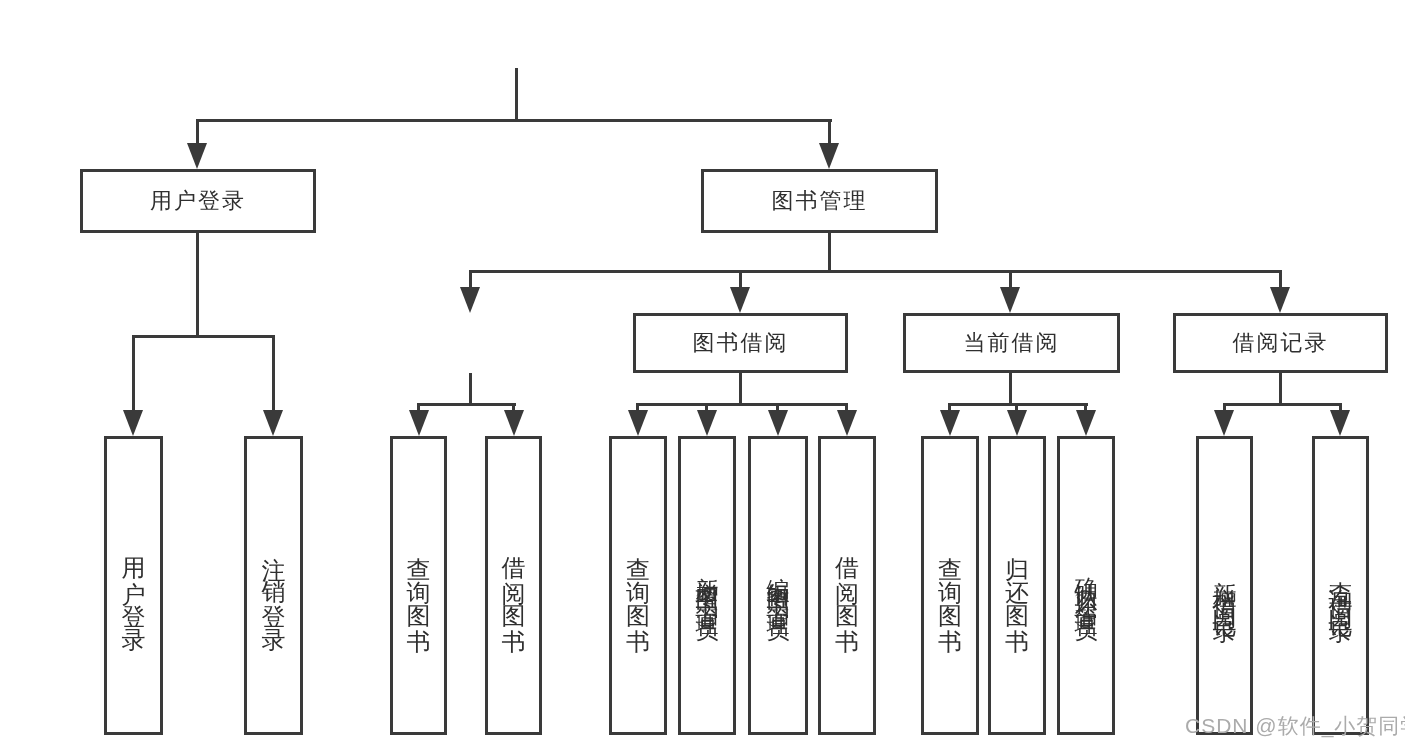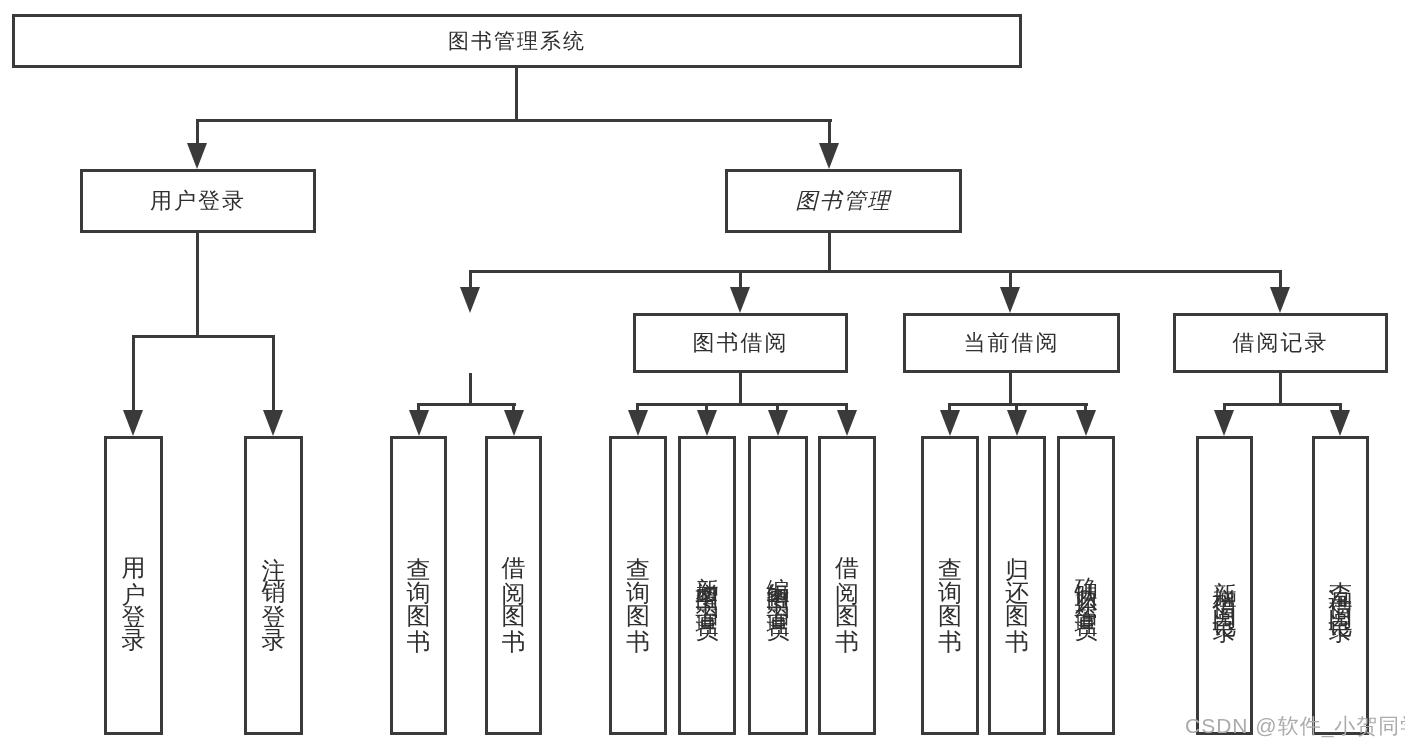--- a/index.html
+++ b/index.html
@@ -53,35 +53,32 @@
     letter-spacing:1px;
     white-space:nowrap;
     z-index:5;
   }
 </style>
 </head>
 <body>
 
 <div id="stage">
 
-  <div class="box" style="left:12px;top:14px;width:1010px;height:54px;">
-    <span class="hlabel root-label">图书管理系统</span>
-  </div>
 
   <div class="line" style="left:515px;top:68px;width:3px;height:53px;"></div>
   <div class="line" style="left:196px;top:119px;width:636px;height:3px;"></div>
   <div class="line" style="left:196px;top:119px;width:3px;height:26px;"></div>
   <div class="arrow" style="left:187px;top:143px;"></div>
   <div class="line" style="left:828px;top:119px;width:3px;height:26px;"></div>
   <div class="arrow" style="left:819px;top:143px;"></div>
 
   <div class="box" style="left:80px;top:169px;width:236px;height:64px;">
     <span class="hlabel">用户登录</span>
   </div>
-  <div class="box" style="left:725px;top:169px;width:237px;height:64px;font-style:italic;">
+  <div class="box" style="left:701px;top:169px;width:237px;height:64px;">
     <span class="hlabel">图书管理</span>
   </div>
 
   <div class="line" style="left:196px;top:233px;width:3px;height:104px;"></div>
   <div class="line" style="left:132px;top:335px;width:143px;height:3px;"></div>
   <div class="line" style="left:132px;top:335px;width:3px;height:77px;"></div>
   <div class="arrow" style="left:123px;top:410px;"></div>
   <div class="line" style="left:272px;top:335px;width:3px;height:77px;"></div>
   <div class="arrow" style="left:263px;top:410px;"></div>
 

